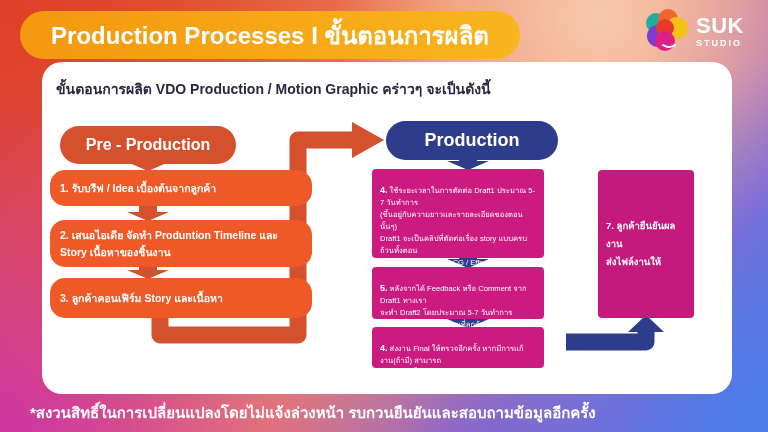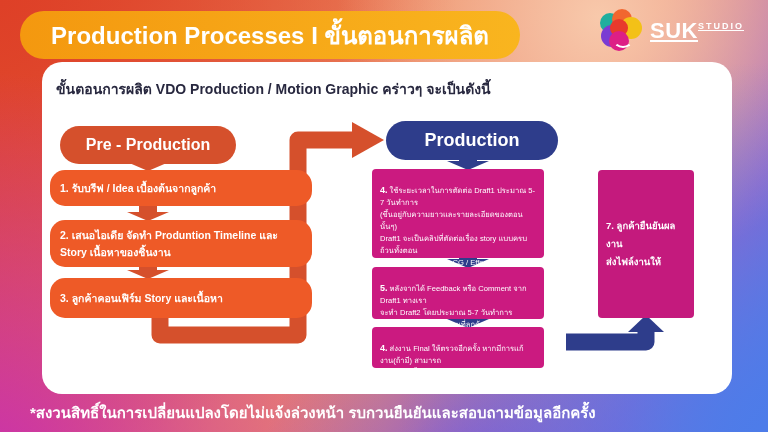--- a/index.html
+++ b/index.html
@@ -23,21 +23,21 @@
   .logo{position:absolute;right:24px;top:9px;display:flex;align-items:center;gap:8px;}
   .logo-icon{width:42px;height:44px;position:relative;}
   .blob{position:absolute;border-radius:50%;}
   .b-teal{left:0;top:4px;width:20px;height:20px;background:#1fae9e;}
   .b-purple{left:1px;top:16px;width:22px;height:22px;background:#7a3bd3;}
   .b-orange{left:12px;top:0;width:20px;height:20px;background:#f1662f;}
   .b-yellow{left:20px;top:8px;width:22px;height:22px;background:#f3c117;}
   .b-red{left:10px;top:10px;width:18px;height:18px;background:#e83a2c;}
   .b-magenta{left:9px;top:22px;width:20px;height:20px;background:#dd1f86;}
   .b-smile{position:absolute;left:13px;top:22px;width:16px;height:13px;border:2.5px solid transparent;border-bottom:2.5px solid #fff;border-radius:50%;}
-  .logo-text{display:flex;flex-direction:row;line-height:1;color:#fff;text-decoration:underline;}
+  .logo-text{display:flex;flex-direction:column;line-height:1;color:#fff;}
   .logo-name{font-size:22px;font-weight:bold;letter-spacing:.5px;}
   .logo-sub{font-size:9px;font-weight:bold;letter-spacing:2px;margin-top:2px;}
   .card{position:absolute;left:42px;top:62px;width:690px;height:332px;background:#ffffff;border-radius:20px;}
   .subtitle{position:absolute;left:56px;top:78px;font-size:14px;font-weight:bold;color:#28283f;}
   .pill{position:absolute;display:flex;align-items:center;justify-content:center;color:#fff;font-weight:bold;}
   .pill-pre{left:60px;top:126px;width:176px;height:38px;background:#d5502c;border-radius:20px;font-size:16px;}
   .pill-prod{left:386px;top:121px;width:172px;height:39px;background:#2e3d8b;border-radius:20px;font-size:18px;}
   .ostep{position:absolute;left:50px;width:262px;background:#ee5a27;border-radius:15px;color:#fff;
          font-size:10.5px;font-weight:600;line-height:1.6;display:flex;align-items:center;
          padding:0 10px;box-sizing:border-box;white-space:pre-line;}

